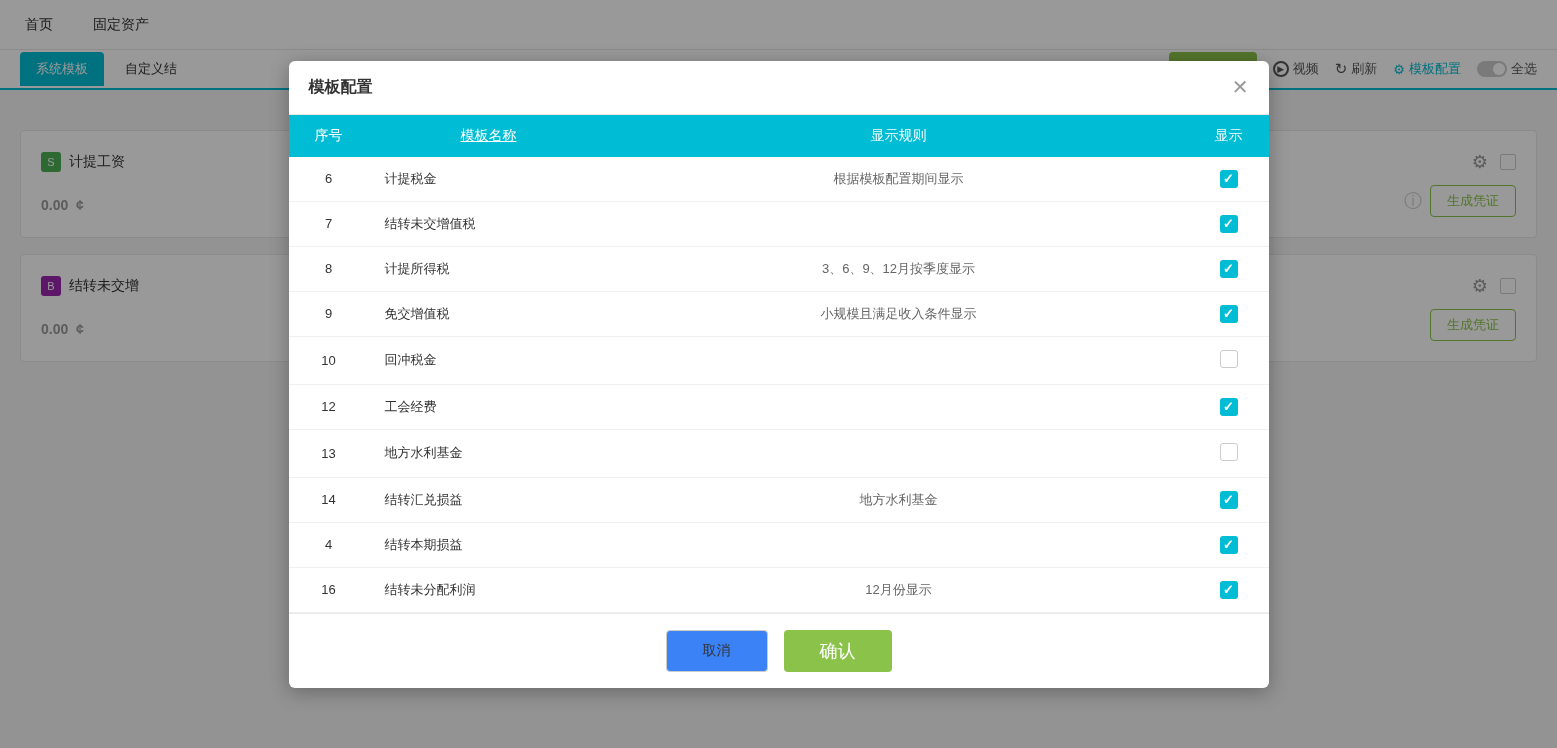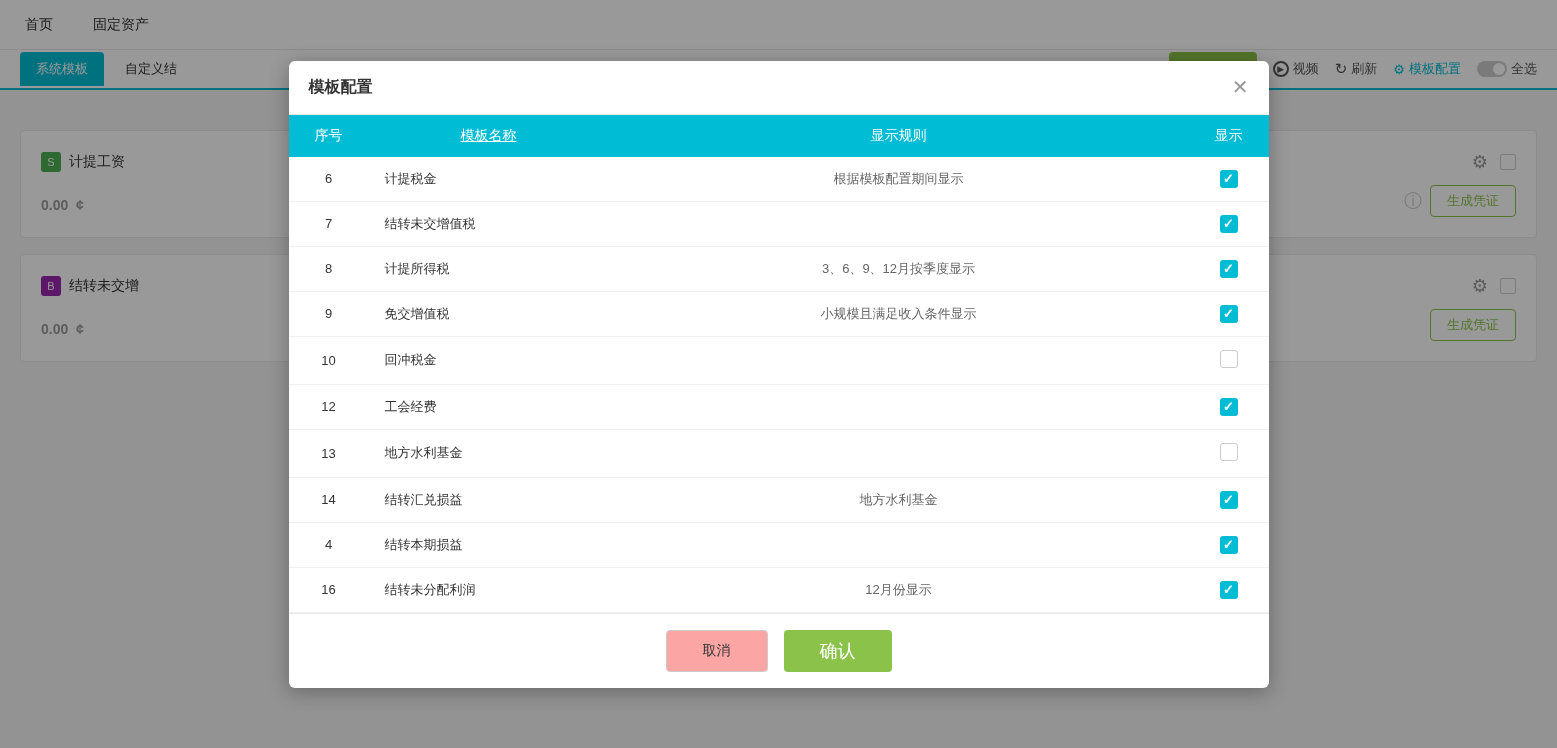--- a/index.html
+++ b/index.html
@@ -269,21 +269,21 @@
     
     .dialog-footer {
       display: flex;
       justify-content: center;
       gap: 16px;
       padding: 16px 20px;
       border-top: 1px solid #e8e8e8;
     }
     .btn-cancel {
       border: 1px solid #ccc;
-      background: #fca5a5;
+      background: #3b82f6;
       color: #333;
       padding: 9px 36px;
       border-radius: 4px;
       font-size: 14px;
       cursor: pointer;
       font-family: inherit;
     }
     .btn-confirm {
       background: #8bc34a;
       border: none;

